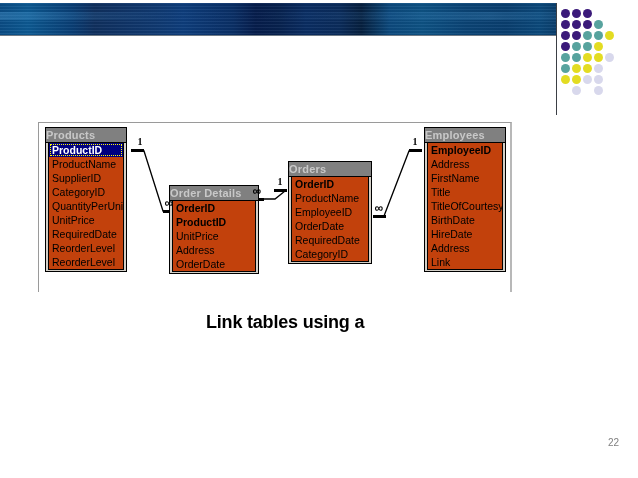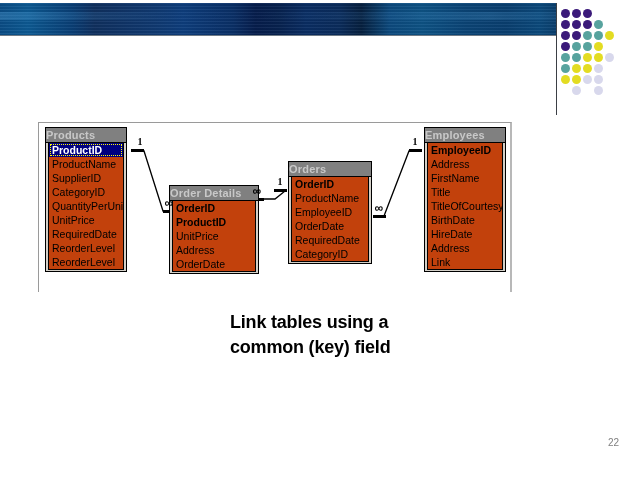--- a/index.html
+++ b/index.html
@@ -181,21 +181,20 @@
   .caption {
     position: absolute;
     left: 206px;
     top: 310px;
     width: 300px;
     font-size: 18px;
     font-weight: bold;
     color: #000000;
     line-height: 25px;
     letter-spacing: -0.2px;
-    margin-left: 24px;
   }
 
   
   .page-num {
     position: absolute;
     left: 608px;
     top: 437px;
     font-size: 10px;
     color: #808080;
   }
@@ -315,16 +314,15 @@
         <div class="card" style="left: 234px; top: 54px; width: 14px;">1</div>
         <div class="card inf" style="left: 211px; top: 64px; width: 14px;">∞</div>
         <div class="card" style="left: 369px; top: 14px; width: 14px;">1</div>
         <div class="card inf" style="left: 333px; top: 81px; width: 14px;">∞</div>
       </div>
   </div>
 </div>
 
 <div class="caption">
   <div>Link tables using a</div>
-  <div>common (key) field</div>
 </div>
 
 <div class="page-num">22</div>
 
 </body></html>

